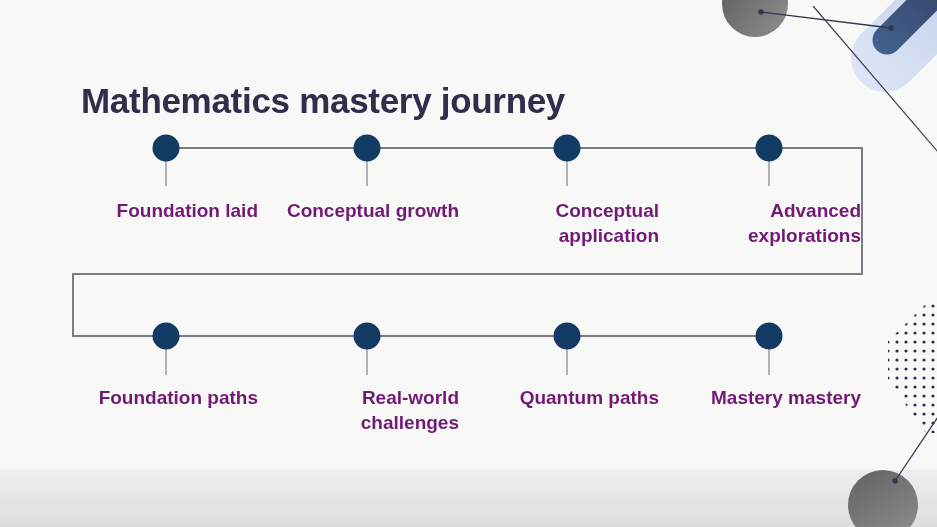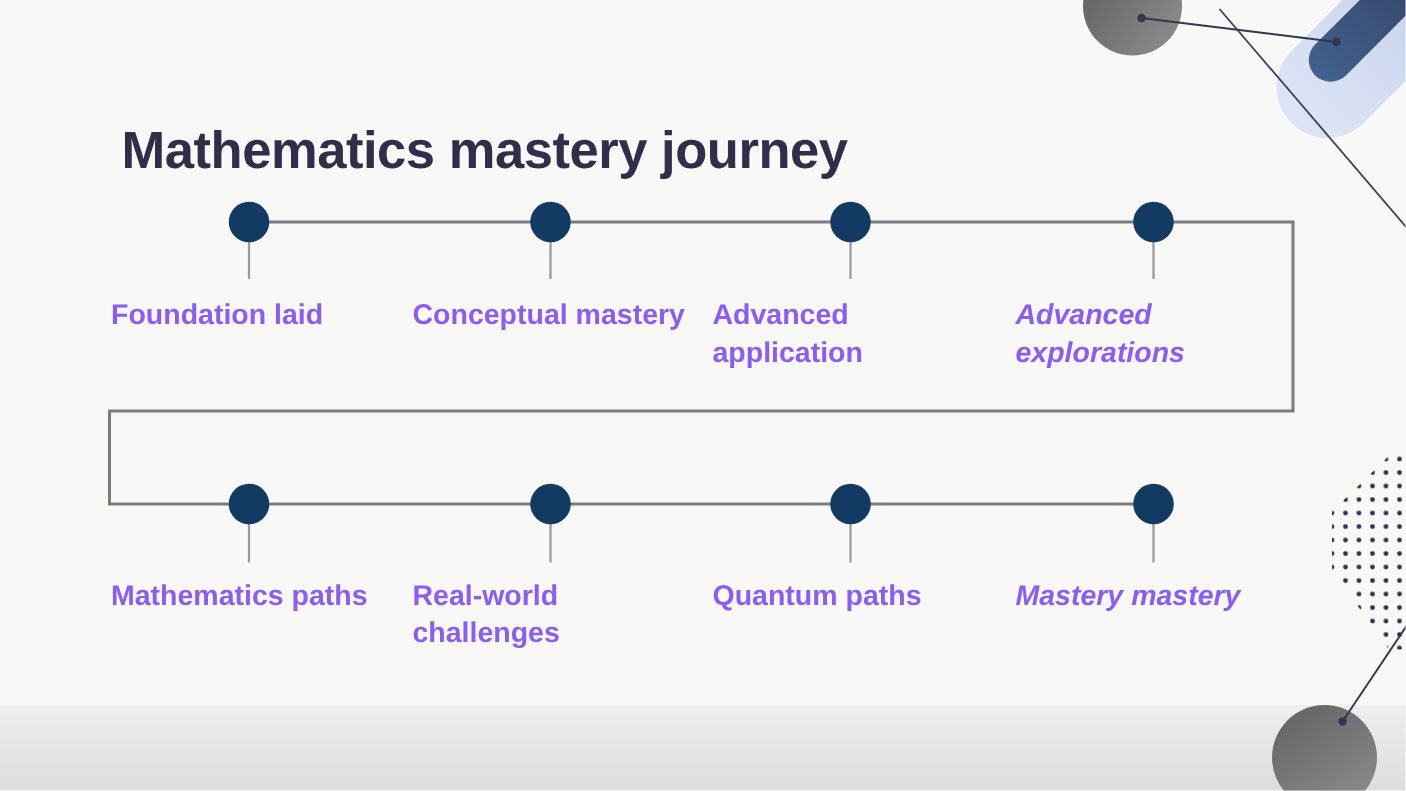--- a/index.html
+++ b/index.html
@@ -10,28 +10,28 @@
   }
   .decor-svg{position:absolute;left:0;top:0;z-index:1;}
   .title{
     position:absolute;left:81px;top:51px;z-index:3;
     font-size:35px;font-weight:700;color:#312d4b;letter-spacing:-0.3px;
     white-space:nowrap;
     margin-top:30px;
   }
   .mlabel{
     position:absolute;width:184px;z-index:3;
-    text-align:left;font-size:19px;line-height:25px;font-weight:700;color:#8b5cf6;
+    text-align:right;font-size:19px;line-height:25px;font-weight:700;color:#701a75;
   }
   .r1{top:198px;}
   .r2{top:385px;}
   .c1{left:74px;}
   .c2{left:275px;}
   .c3{left:475px;}
-  .c4{left:677px;font-style:italic;}
+  .c4{left:677px;}
 </style>
 </head>
 <body>
 
 <svg class="decor-svg" width="937" height="527" viewBox="0 0 937 527">
   <defs>
     <linearGradient id="bandGrad" x1="0" y1="470" x2="0" y2="527" gradientUnits="userSpaceOnUse">
       <stop offset="0" stop-color="#eeeeee"></stop>
       <stop offset="1" stop-color="#dddddd"></stop>
     </linearGradient>
@@ -96,19 +96,19 @@
     <circle cx="166" cy="336" r="13.5"></circle>
     <circle cx="367" cy="336" r="13.5"></circle>
     <circle cx="567" cy="336" r="13.5"></circle>
     <circle cx="769" cy="336" r="13.5"></circle>
   </g>
 </svg>
 
 <h1 class="title">Mathematics mastery journey</h1>
 
 <div class="mlabel r1 c1">Foundation laid</div>
-<div class="mlabel r1 c2">Conceptual mastery</div>
-<div class="mlabel r1 c3">Advanced application</div>
+<div class="mlabel r1 c2">Conceptual growth</div>
+<div class="mlabel r1 c3">Conceptual application</div>
 <div class="mlabel r1 c4">Advanced explorations</div>
-<div class="mlabel r2 c1">Mathematics paths</div>
+<div class="mlabel r2 c1">Foundation paths</div>
 <div class="mlabel r2 c2">Real-world challenges</div>
 <div class="mlabel r2 c3">Quantum paths</div>
 <div class="mlabel r2 c4">Mastery mastery</div>
 
 </body></html>

